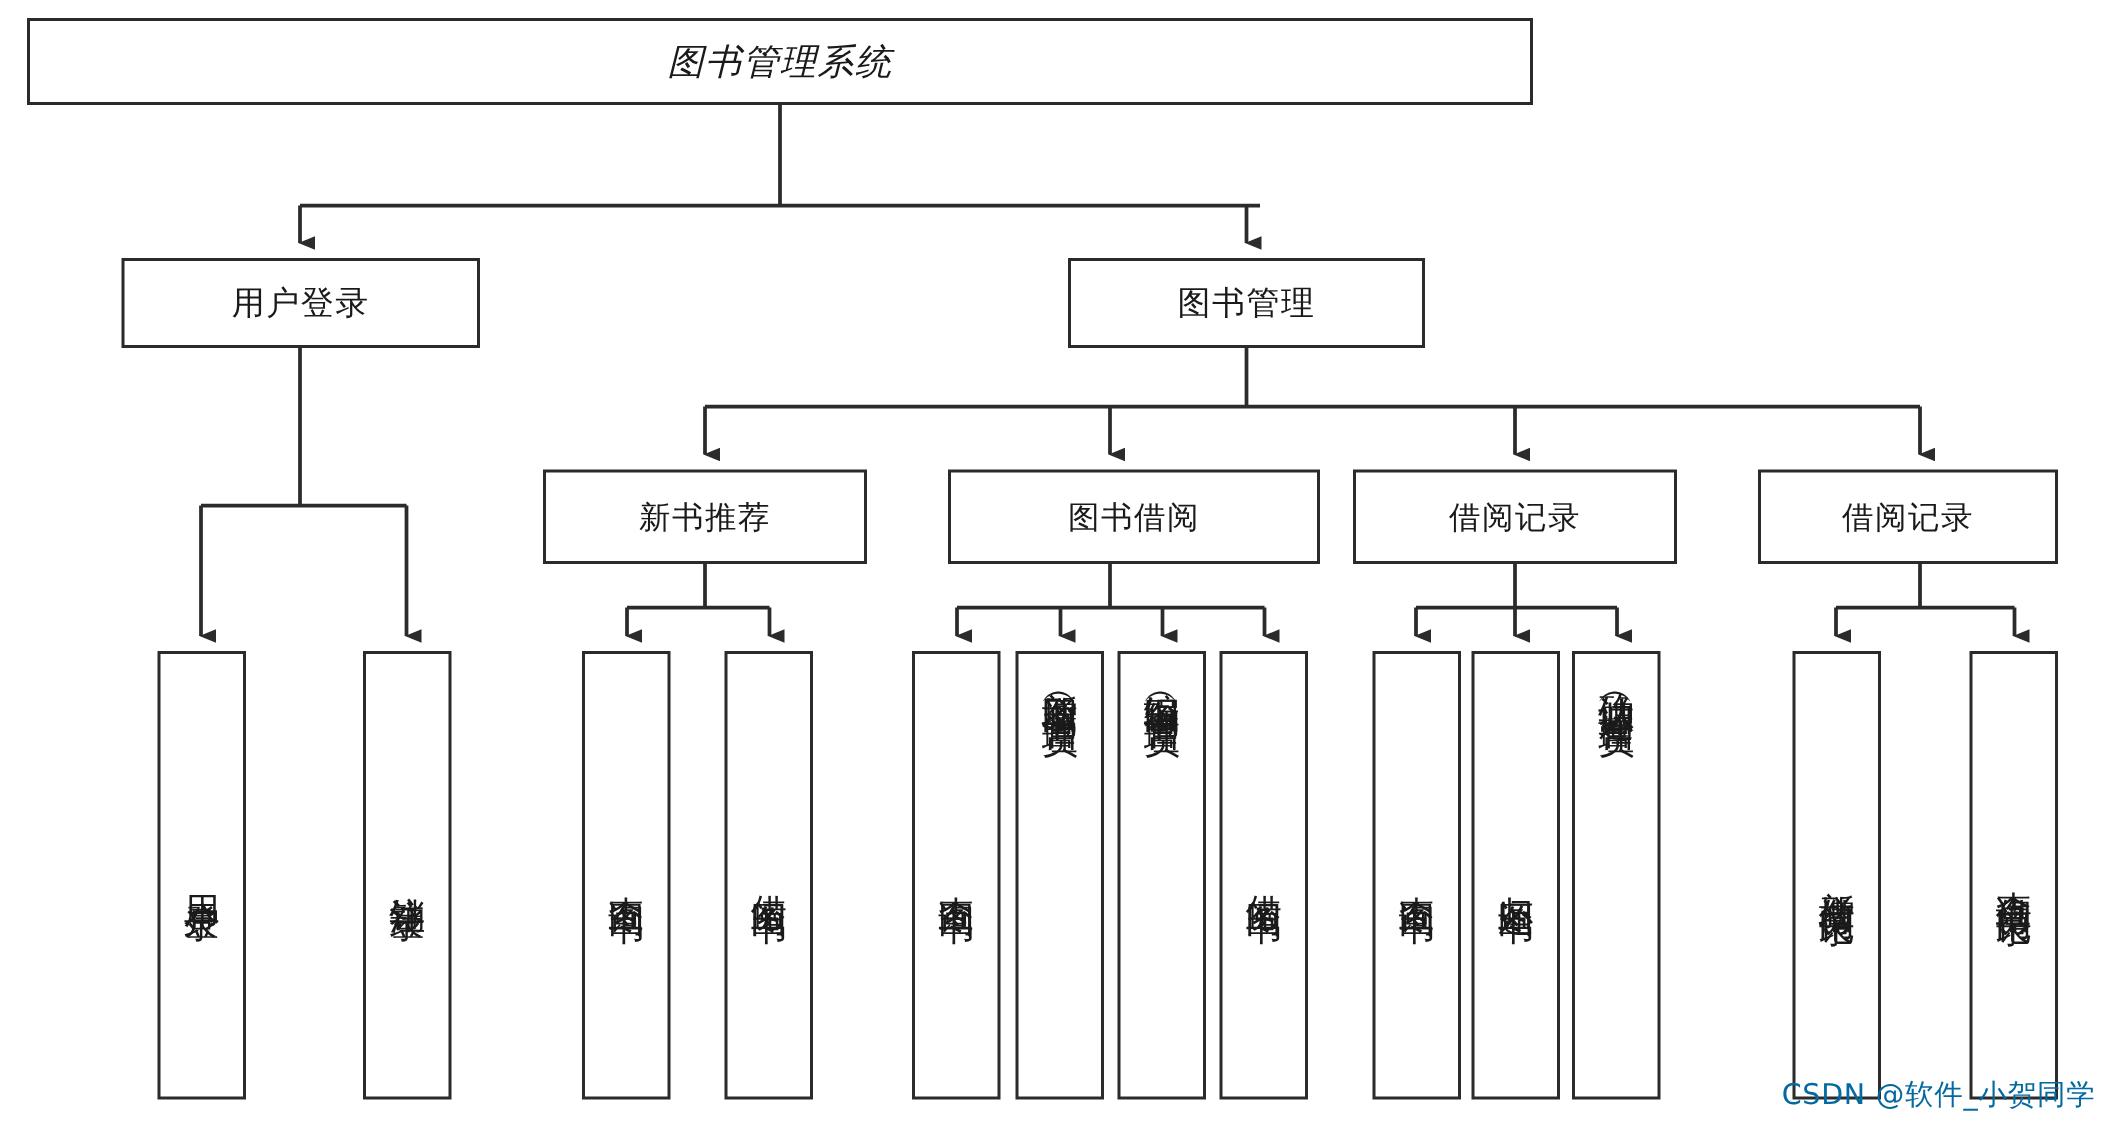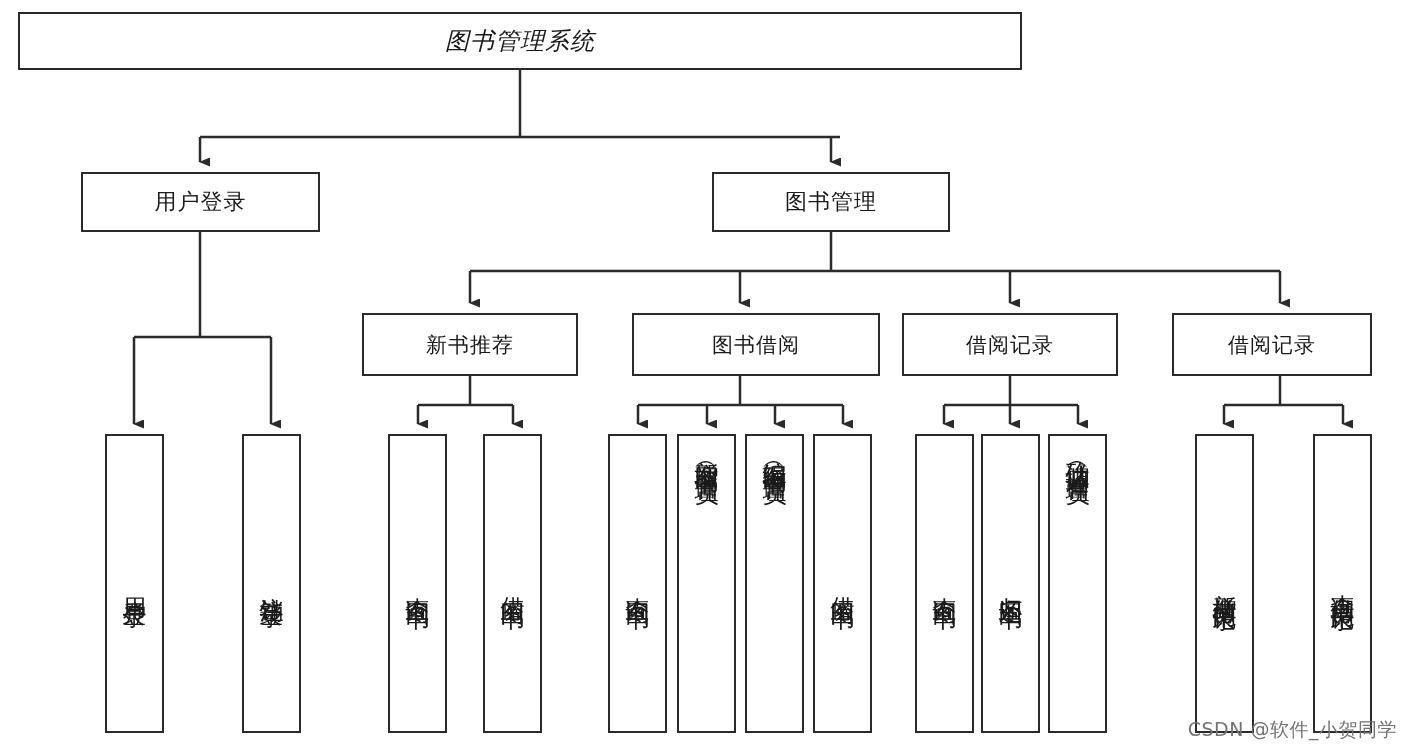--- a/index.html
+++ b/index.html
@@ -57,21 +57,21 @@
   }
   .htext {
     white-space: nowrap;
     letter-spacing: 1px;
   }
   #watermark {
     position: absolute;
     right: 8px;
     bottom: 4px;
     font-size: 19px;
-    color: #737373;
+    color: #0369a1;
     letter-spacing: 0.5px;
     white-space: nowrap;
   }
 </style>
 </head>
 <body>
 
 <div id="canvas">
 
   <svg id="edges" viewBox="0 0 1405 747" xmlns="http://www.w3.org/2000/svg">

